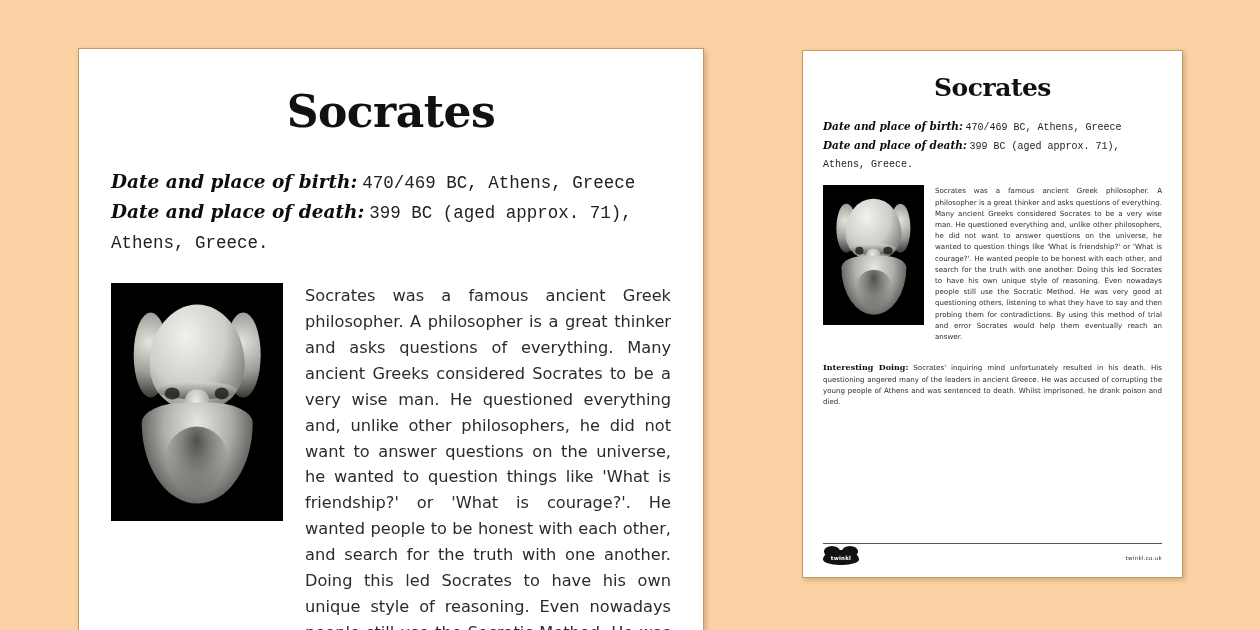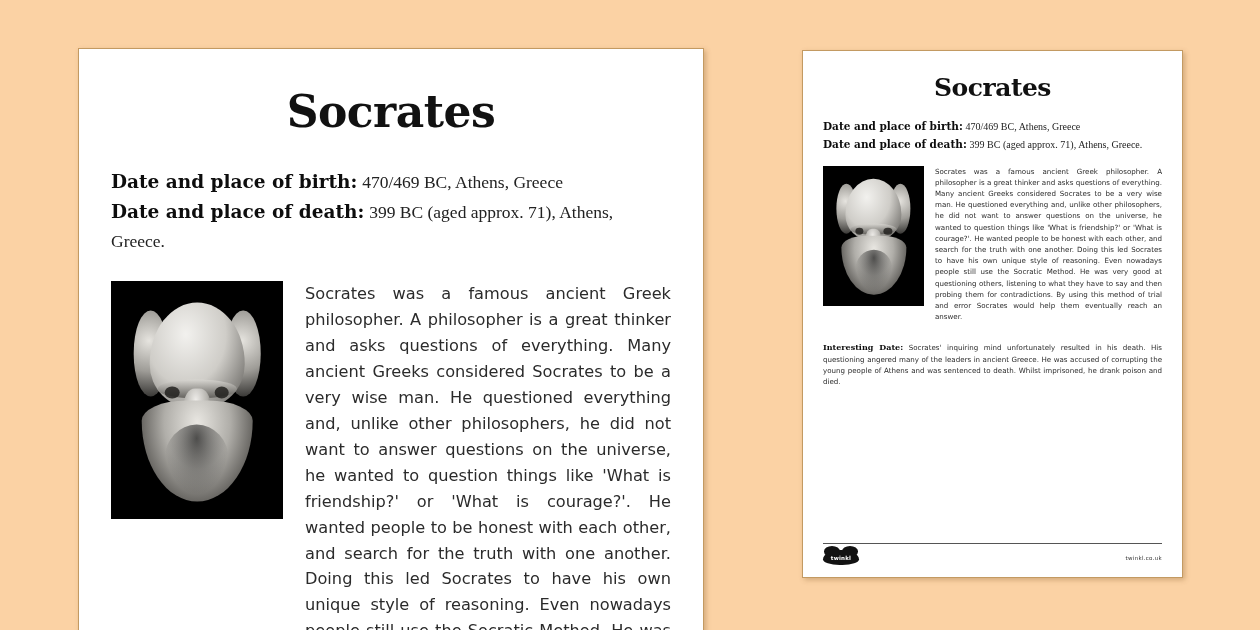--- a/index.html
+++ b/index.html
@@ -59,23 +59,24 @@
     color:#2b2b2b;
     text-align:justify;
   }
 
   
   .fact-line { color:#222; }
   .fact-line .lbl {
     font-family:"DejaVu Serif", serif;
     font-weight:bold;
     color:#0d0d0d;
+    font-style:italic;
   }
   .fact-line .val {
-    font-family:Liberation Serif, serif;
+    font-family:Liberation Mono, monospace;
   }
 
   #page-large .fact-line { font-size:17.5px; line-height:1.62; }
   #page-large .fact-line .lbl { font-size:18.5px; }
   #page-large .facts-block { margin-bottom:26px; }
 
   #page-small .fact-line { font-size:10px; line-height:1.68; }
   #page-small .fact-line .lbl { font-size:10.5px; }
   #page-small .facts-block { margin-bottom:12px; }
 
@@ -283,21 +284,21 @@
           <div class="eyeR"></div>
           <div class="nose"></div>
           <div class="beard"></div>
           <div class="beardShade"></div>
         </div>
       </div>
       <p class="hand body-text">Socrates was a famous ancient Greek philosopher. A philosopher is a great thinker and asks questions of everything. Many ancient Greeks considered Socrates to be a very wise man. He questioned everything and, unlike other philosophers, he did not want to answer questions on the universe, he wanted to question things like 'What is friendship?' or 'What is courage?'. He wanted people to be honest with each other, and search for the truth with one another. Doing this led Socrates to have his own unique style of reasoning. Even nowadays people still use the Socratic Method. He was very good at questioning others, listening to what they have to say and then probing them for contradictions. By using this method of trial and error Socrates would help them eventually reach an answer.</p>
     </div>
 
     <div class="hand if-block">
-      <span class="if-label">Interesting Date:</span><span> Socrates' inquiring mind unfortunately resulted in his death. His questioning angered many of the leaders in ancient Greece. He was accused of corrupting the young people of Athens and was sentenced to death. Whilst imprisoned, he drank poison and died.</span>
+      <span class="if-label">Interesting Doing:</span><span> Socrates' inquiring mind unfortunately resulted in his death. His questioning angered many of the leaders in ancient Greece. He was accused of corrupting the young people of Athens and was sentenced to death. Whilst imprisoned, he drank poison and died.</span>
     </div>
 
     <div class="footer">
       <div class="footer-rule"></div>
       <div class="footer-row">
         <div class="brand-logo">
           <div class="blob"></div>
           <div class="wordmark">twinkl</div>
         </div>
         <div class="footer-url">twinkl.co.uk</div>

